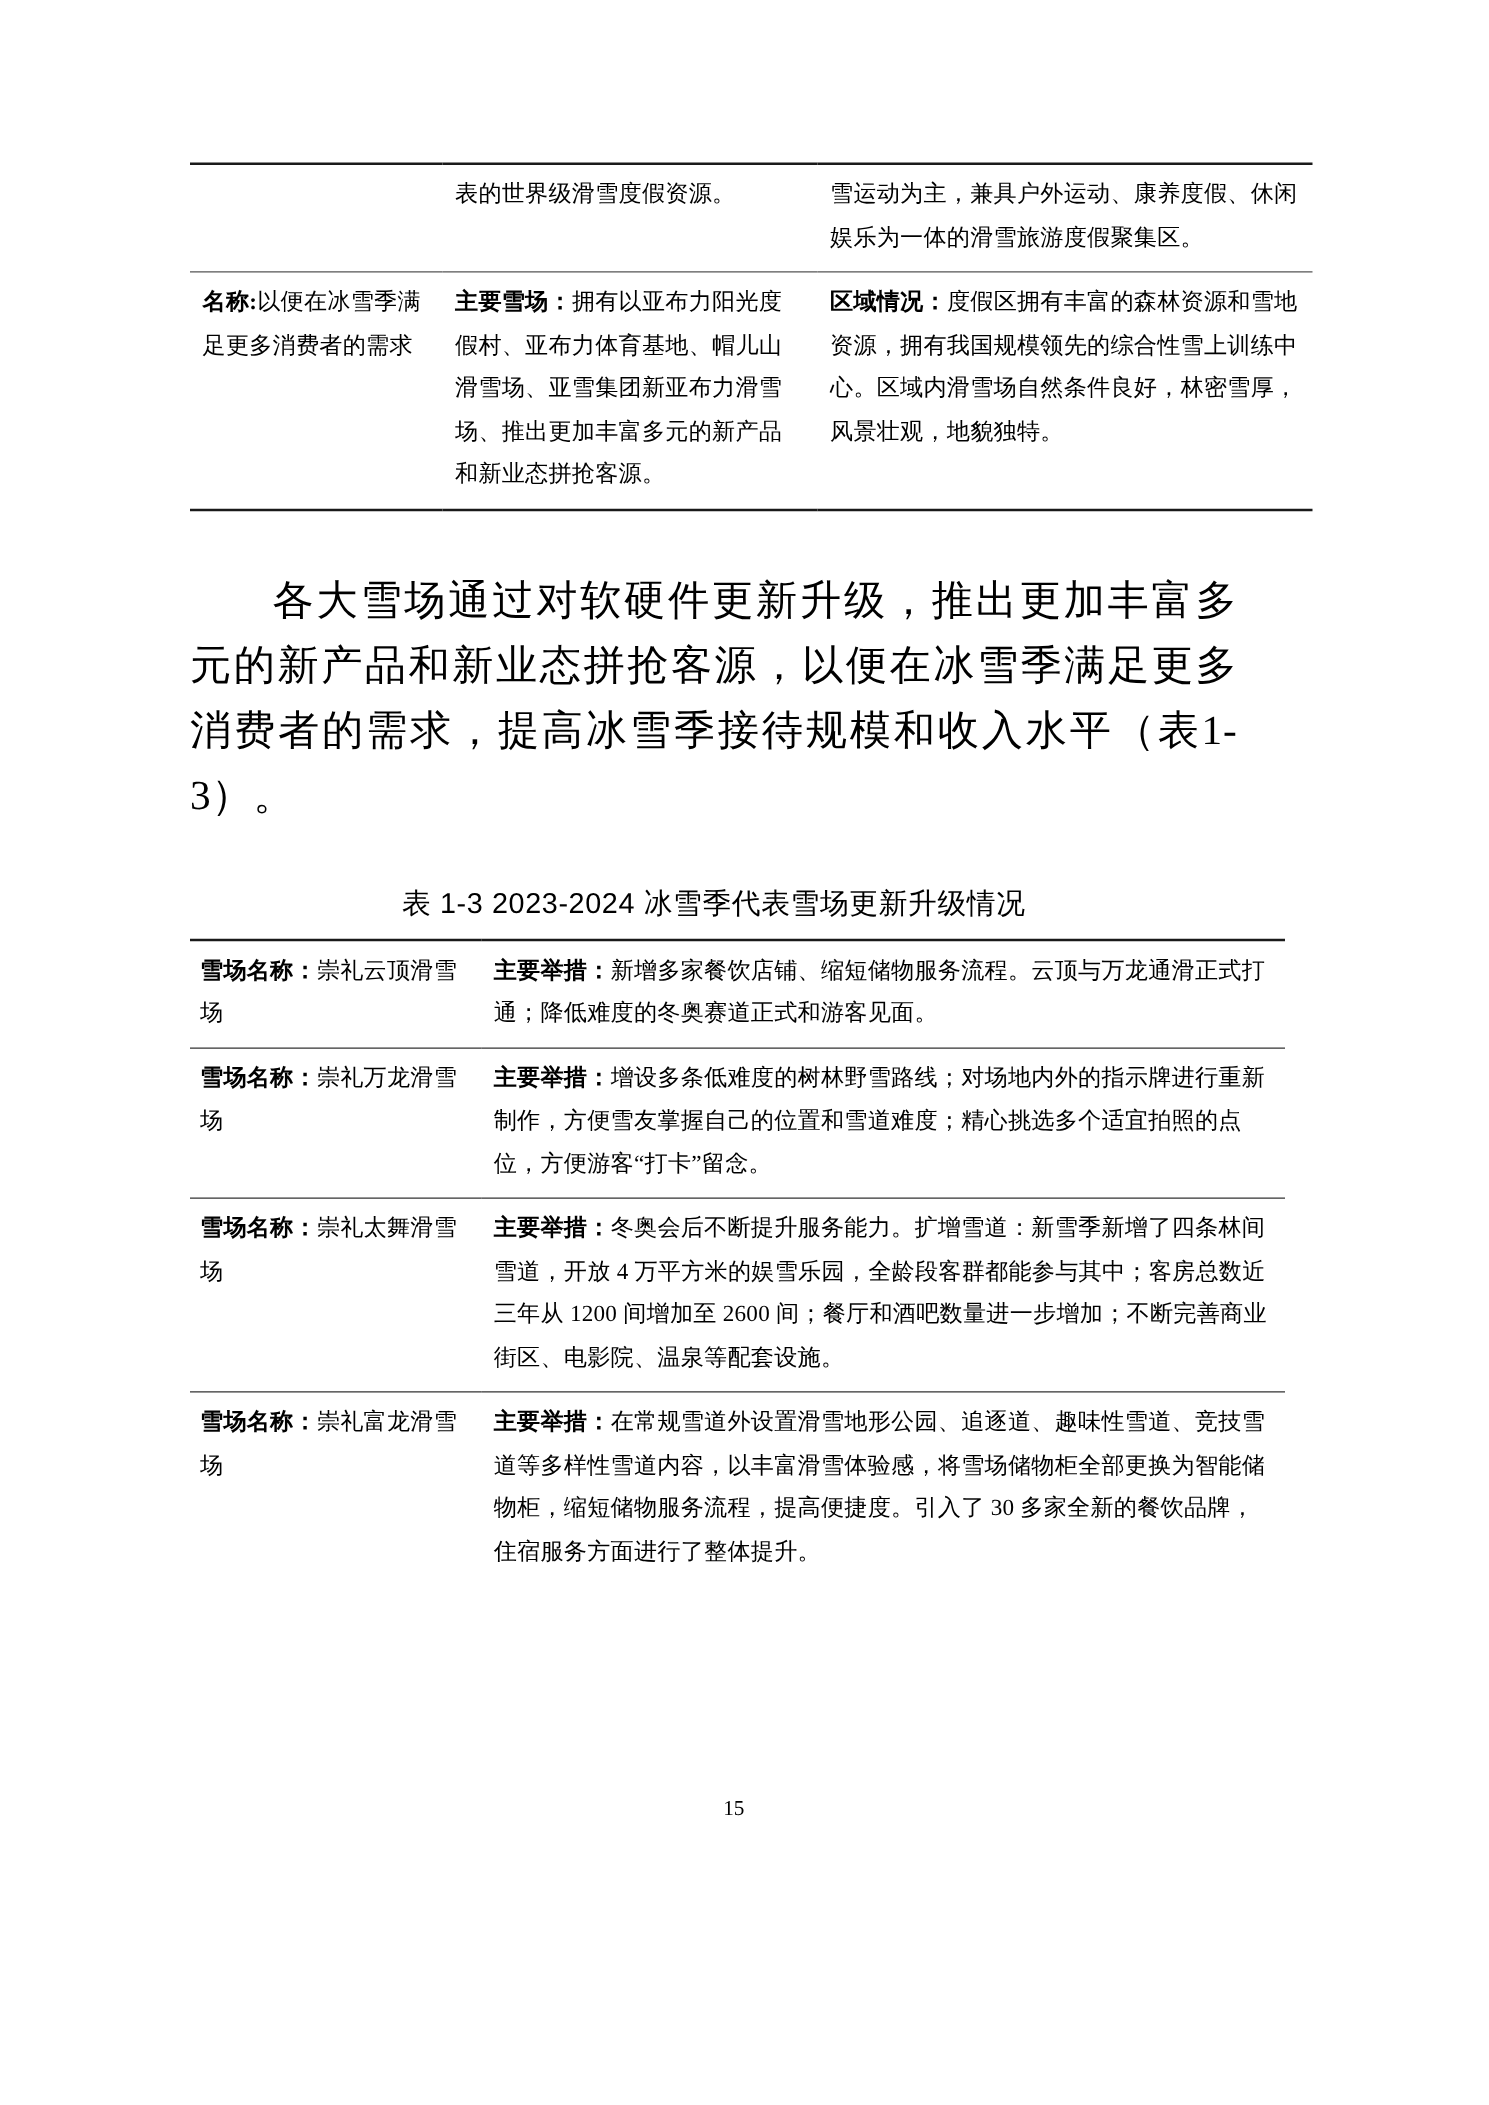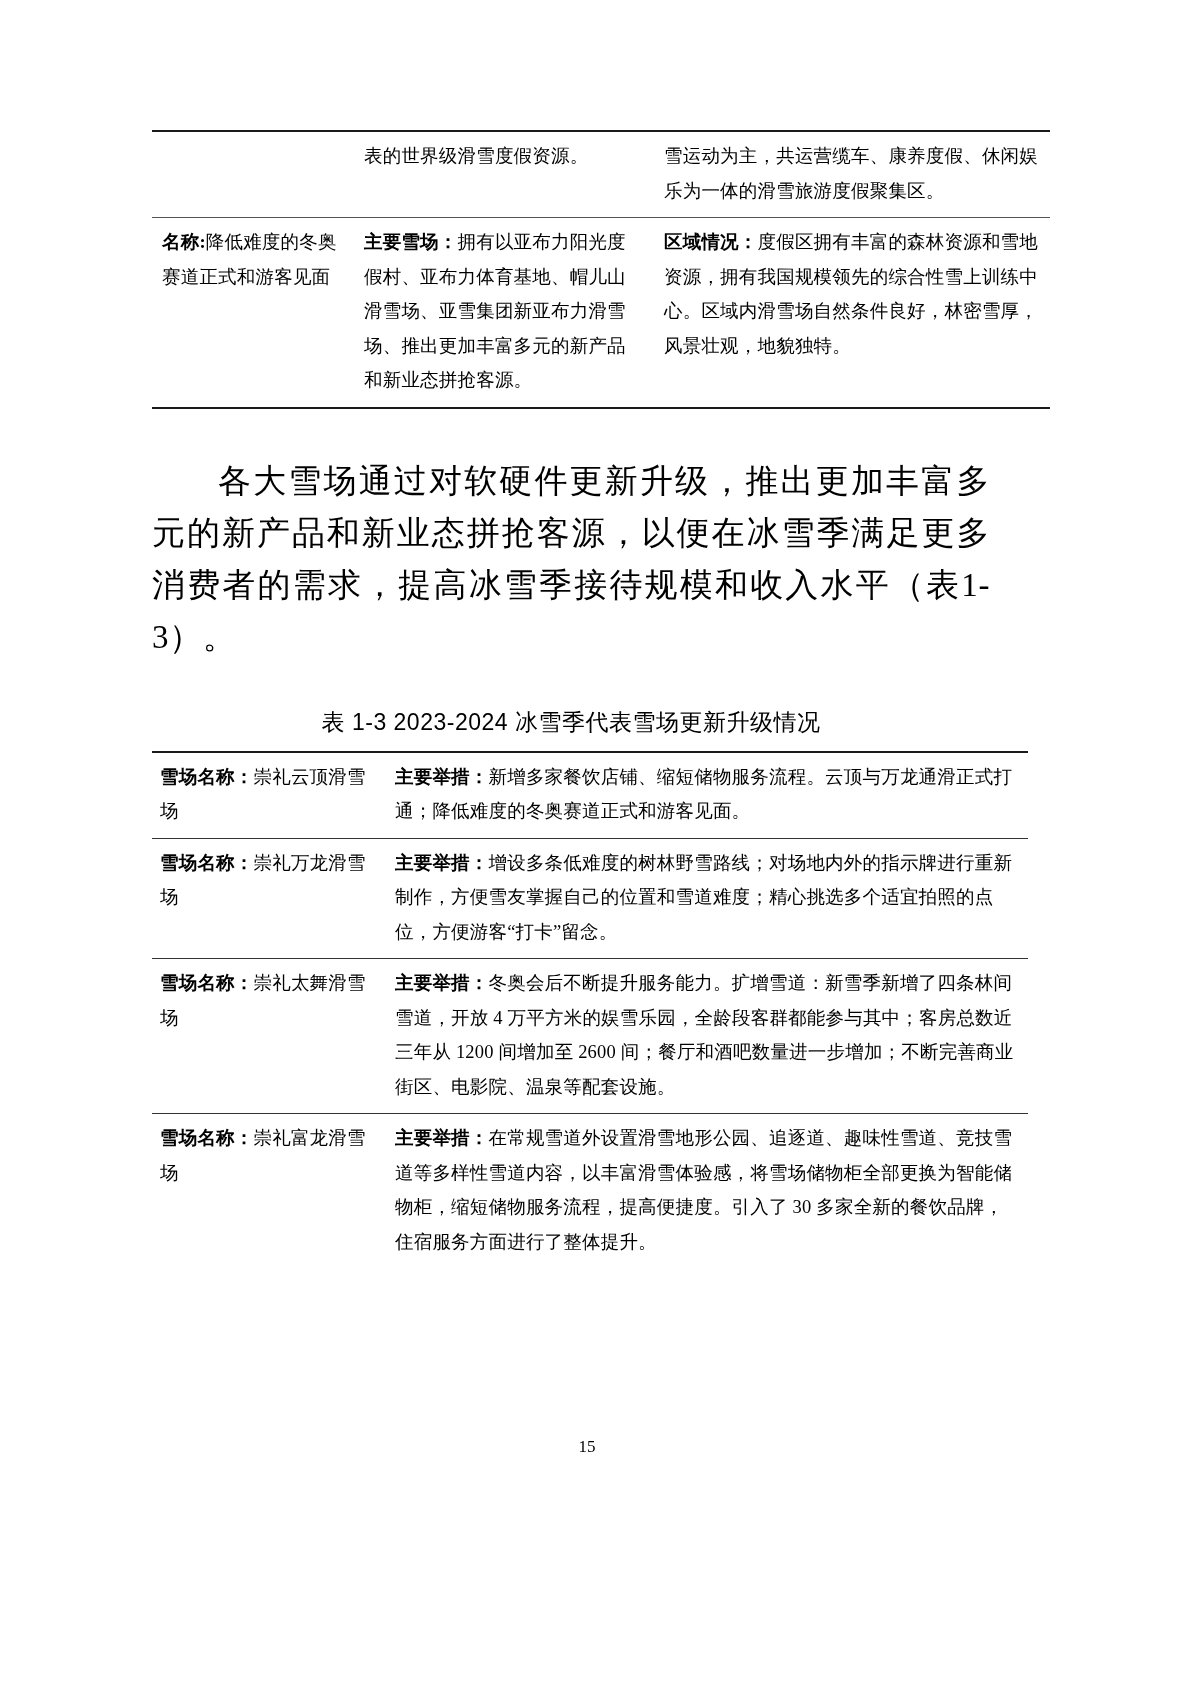--- a/index.html
+++ b/index.html
@@ -111,26 +111,26 @@
     <table class="doc-table tbl-top">
       <tbody>
         <tr class="rule-thick-top">
           <td class="c1">
             <span class="cell-text"></span>
           </td>
           <td class="c2">
             <span class="cell-text">表的世界级滑雪度假资源。</span>
           </td>
           <td class="c3">
-            <span class="cell-text">雪运动为主，共运营缆车、康养度假、休闲娱乐为一体的滑雪旅游度假聚集区。</span>
+            <span class="cell-text">雪运动为主，兼具户外运动、康养度假、休闲娱乐为一体的滑雪旅游度假聚集区。</span>
           </td>
         </tr>
         <tr class="rule-mid rule-bottom">
           <td class="c1">
-            <span class="lbl">名称:</span><span>降低难度的冬奥赛道正式和游客见面</span>
+            <span class="lbl">名称:</span><span>以便在冰雪季满足更多消费者的需求</span>
           </td>
           <td class="c2">
             <span class="lbl">主要雪场：</span><span>拥有以亚布力阳光度假村、亚布力体育基地、帽儿山滑雪场、亚雪集团新亚布力滑雪场、推出更加丰富多元的新产品和新业态拼抢客源。</span>
           </td>
           <td class="c3">
             <span class="lbl">区域情况：</span><span>度假区拥有丰富的森林资源和雪地资源，拥有我国规模领先的综合性雪上训练中心。区域内滑雪场自然条件良好，林密雪厚，风景壮观，地貌独特。</span>
           </td>
         </tr>
       </tbody>
     </table>

